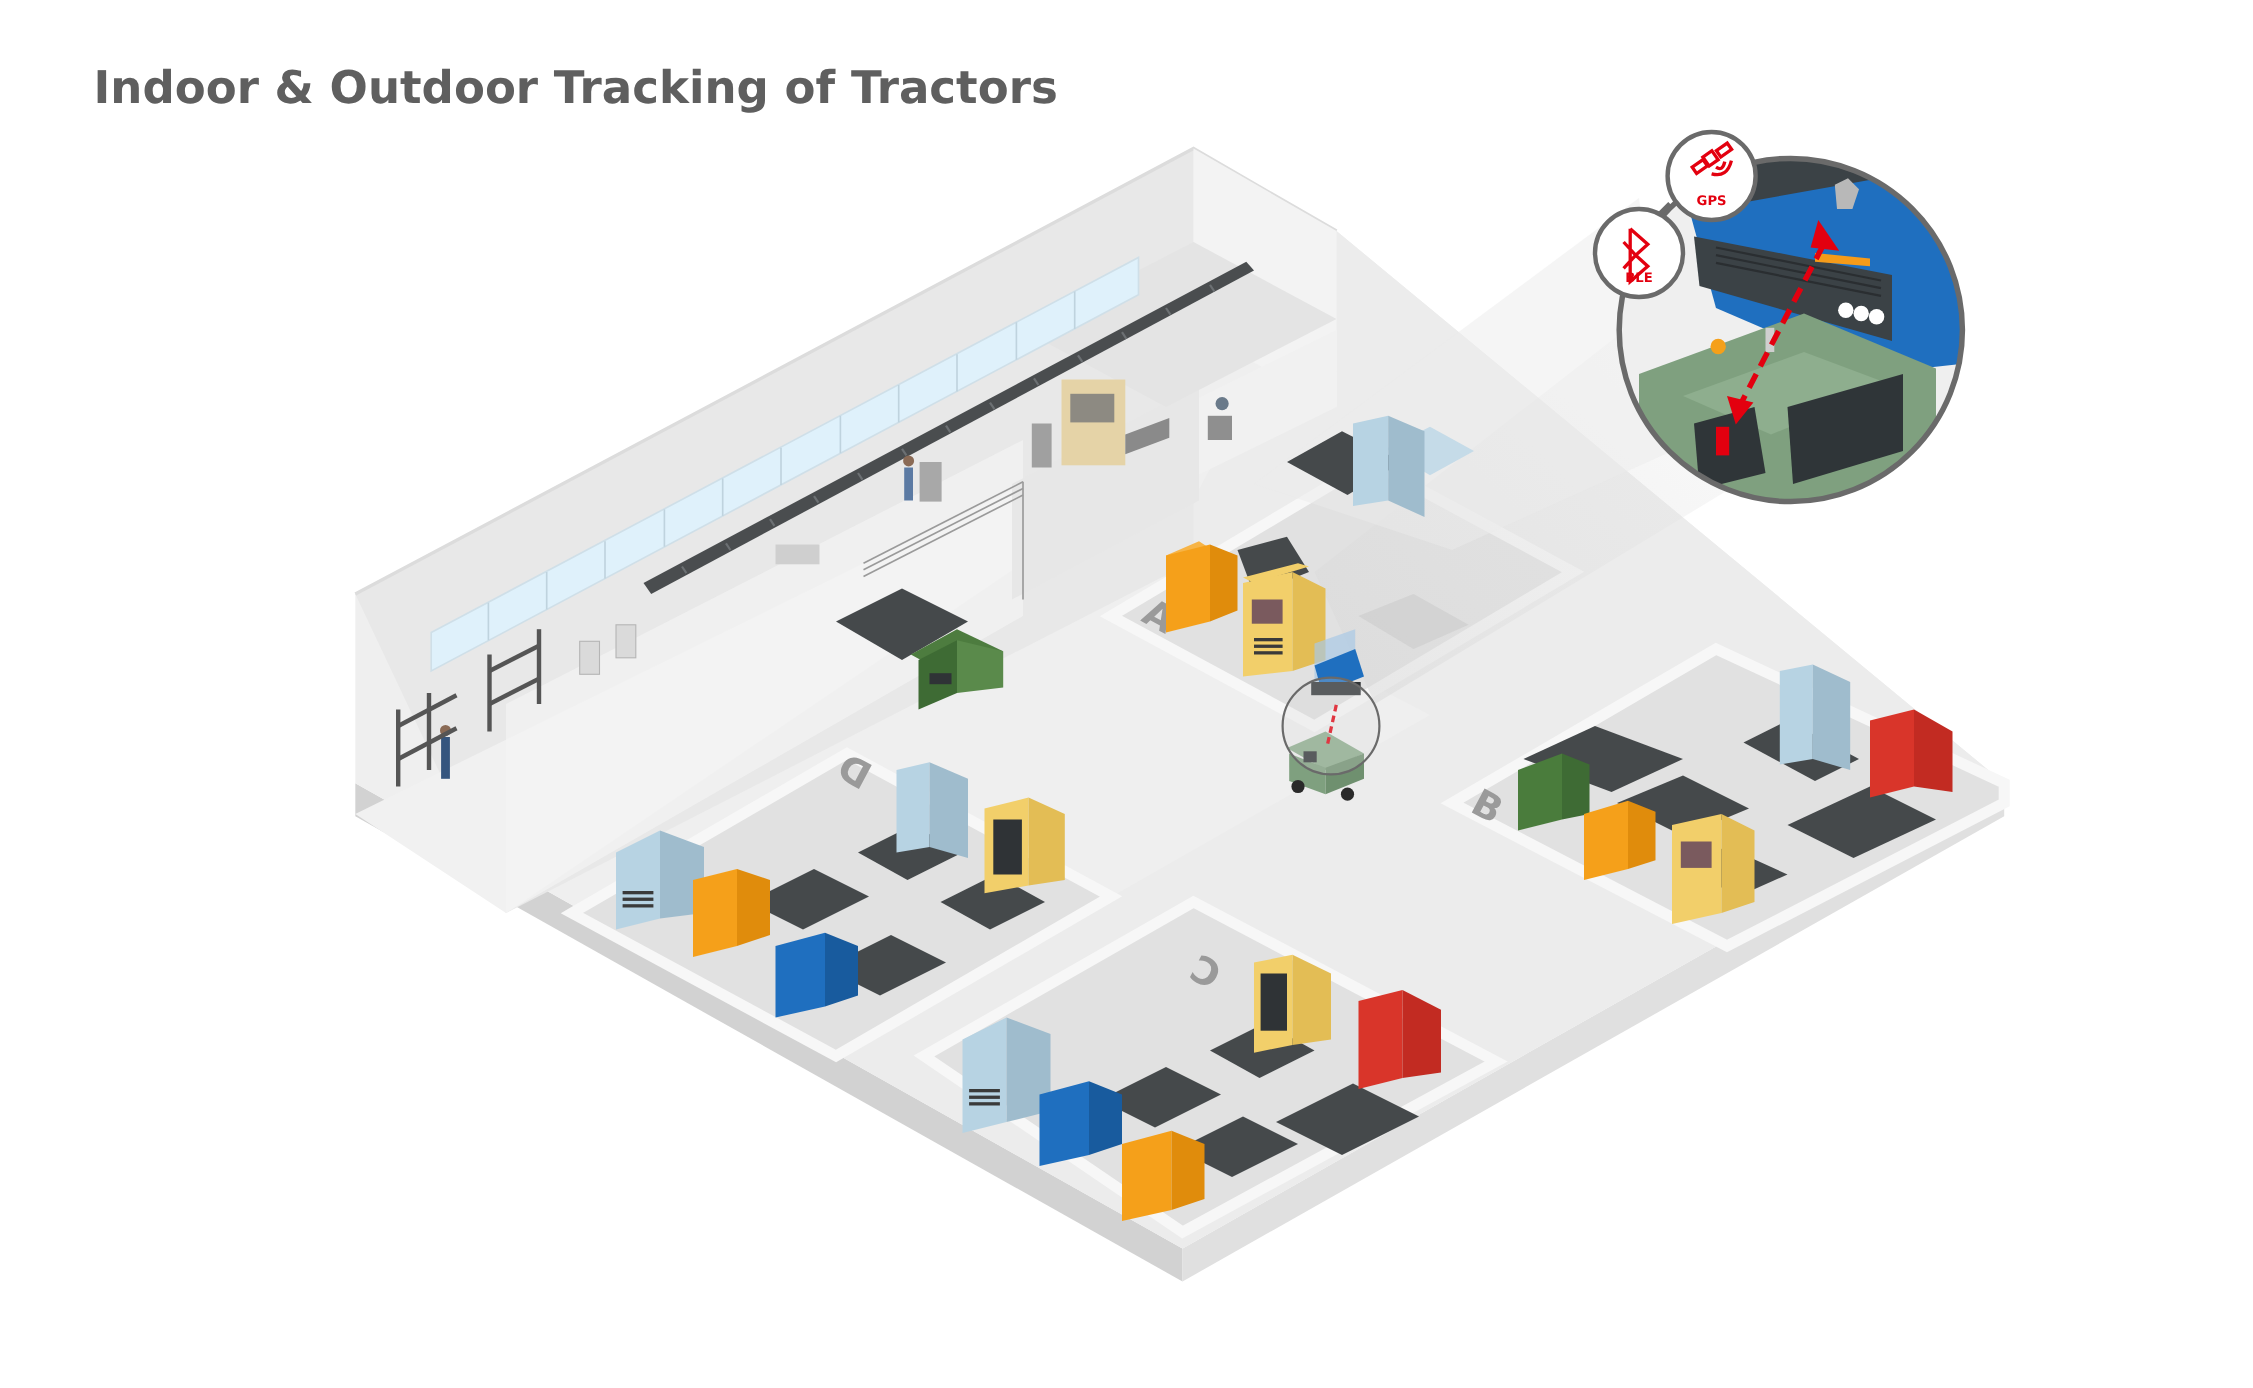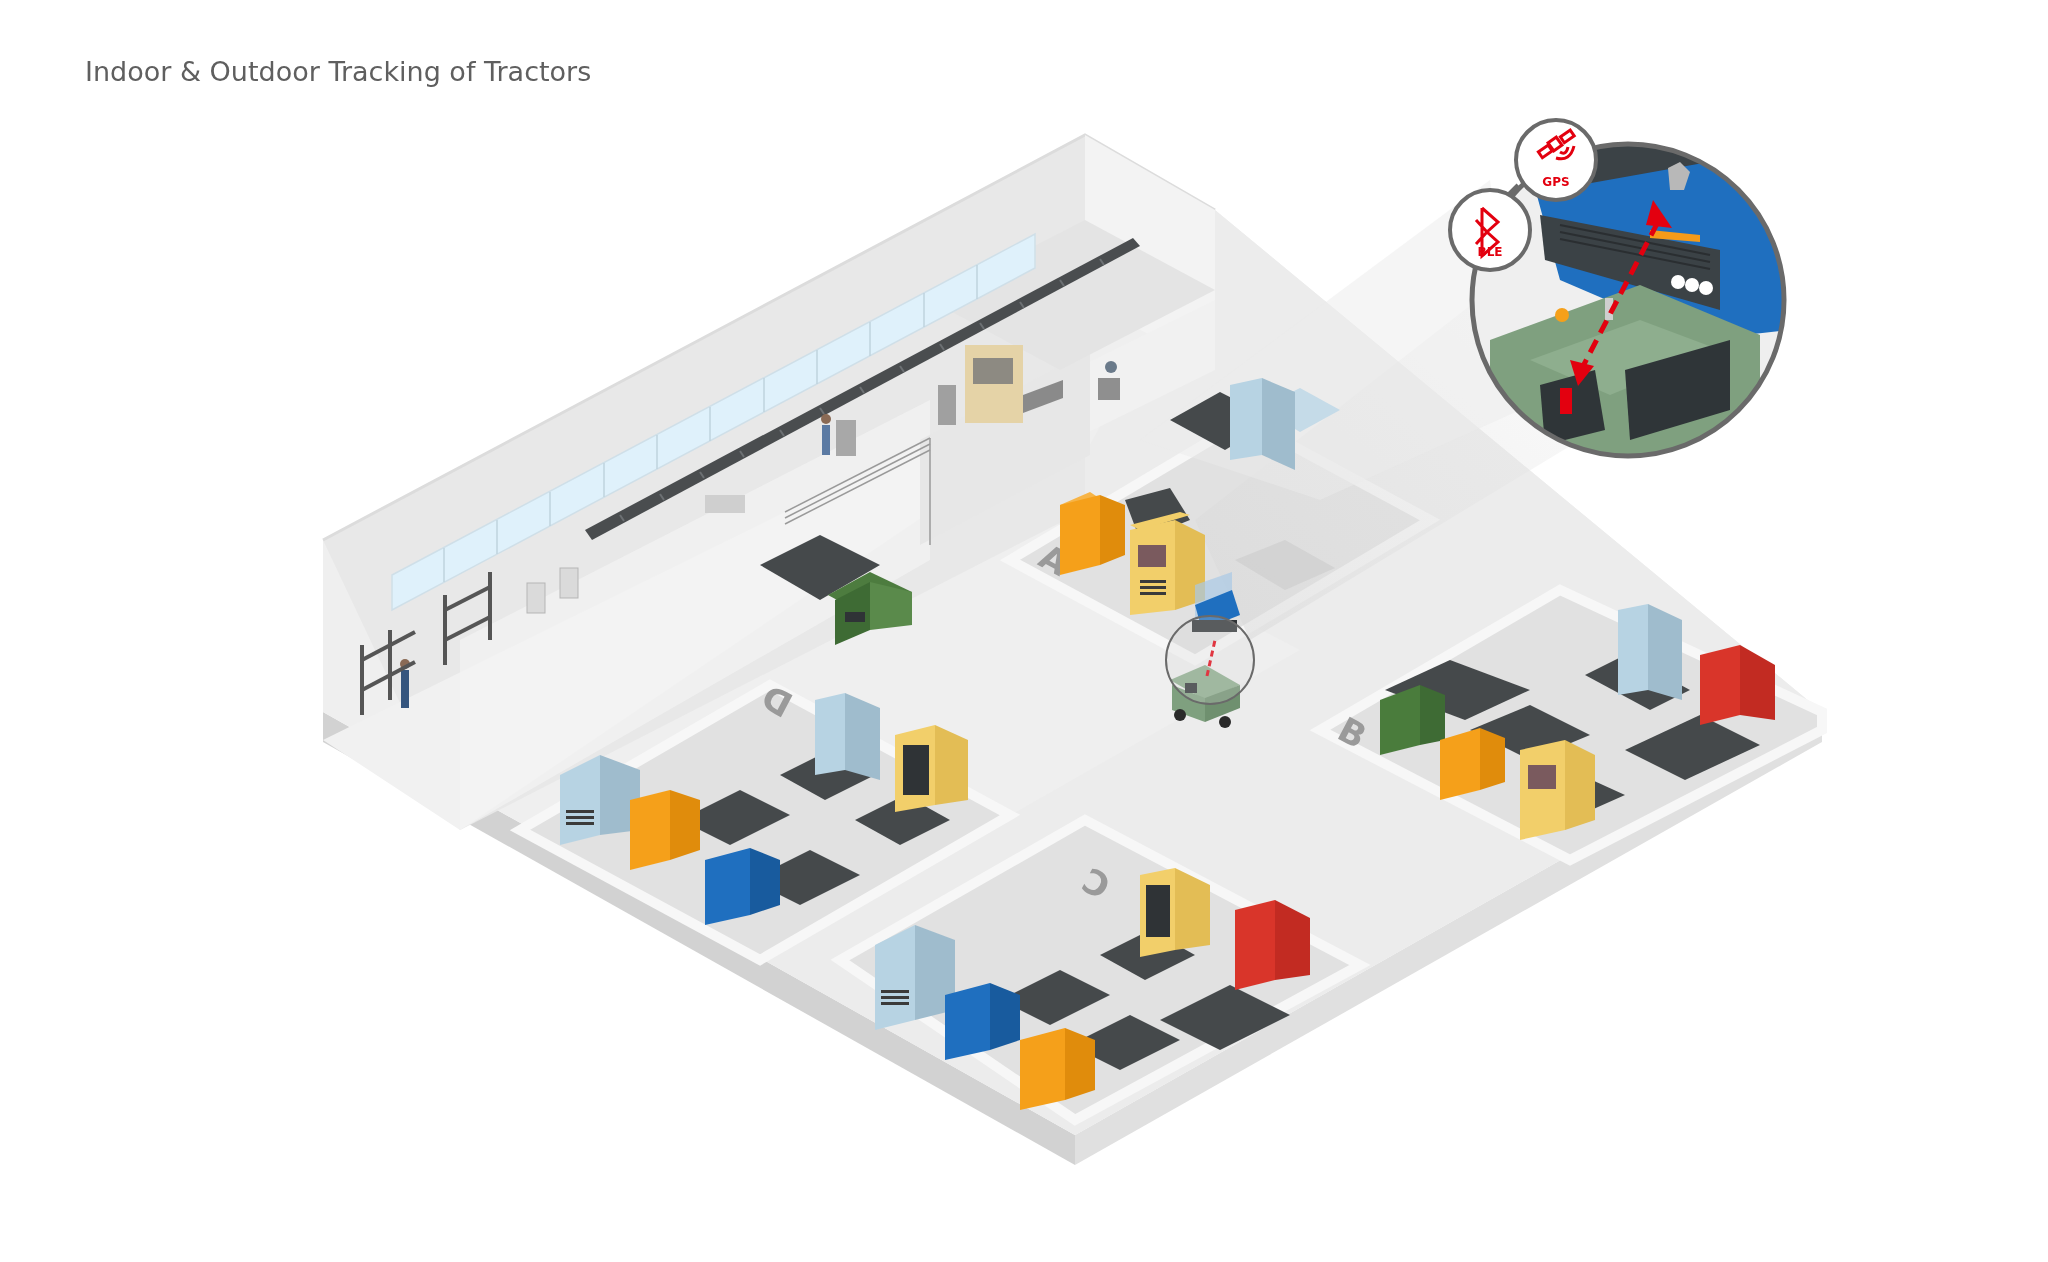--- a/index.html
+++ b/index.html
@@ -1,20 +1,20 @@
 <!DOCTYPE html>
 <html><head>
   <meta charset="utf-8">
   <style>
     html, body { margin: 0; padding: 0; background: #ffffff; }
     body { width: 2048px; height: 1262px; position: relative; overflow: hidden; font-family: "Liberation Sans", sans-serif; }
     .title {
       position: absolute; left: 85px; top: 56px;
-      font-family: "DejaVu Sans", sans-serif; font-weight: normal;
-      font-size: 27px; color: #5f5f5f; letter-spacing: 0px;
+      font-family: "DejaVu Sans", sans-serif; font-weight: bold;
+      font-size: 41px; color: #5f5f5f; letter-spacing: 0px;
     }
     svg.scene { position: absolute; left: 0; top: 0; }
     .zone-label { font-family: "DejaVu Sans", sans-serif; font-weight: bold; font-size: 34px; fill: #9a9a9a; }
     .badge-text { font-family: "DejaVu Sans", sans-serif; font-weight: bold; font-size: 12px; fill: #e3000f; }
   </style>
 </head>
 <body>
 
 <div class="title">Indoor &amp; Outdoor Tracking of Tractors</div>
 

